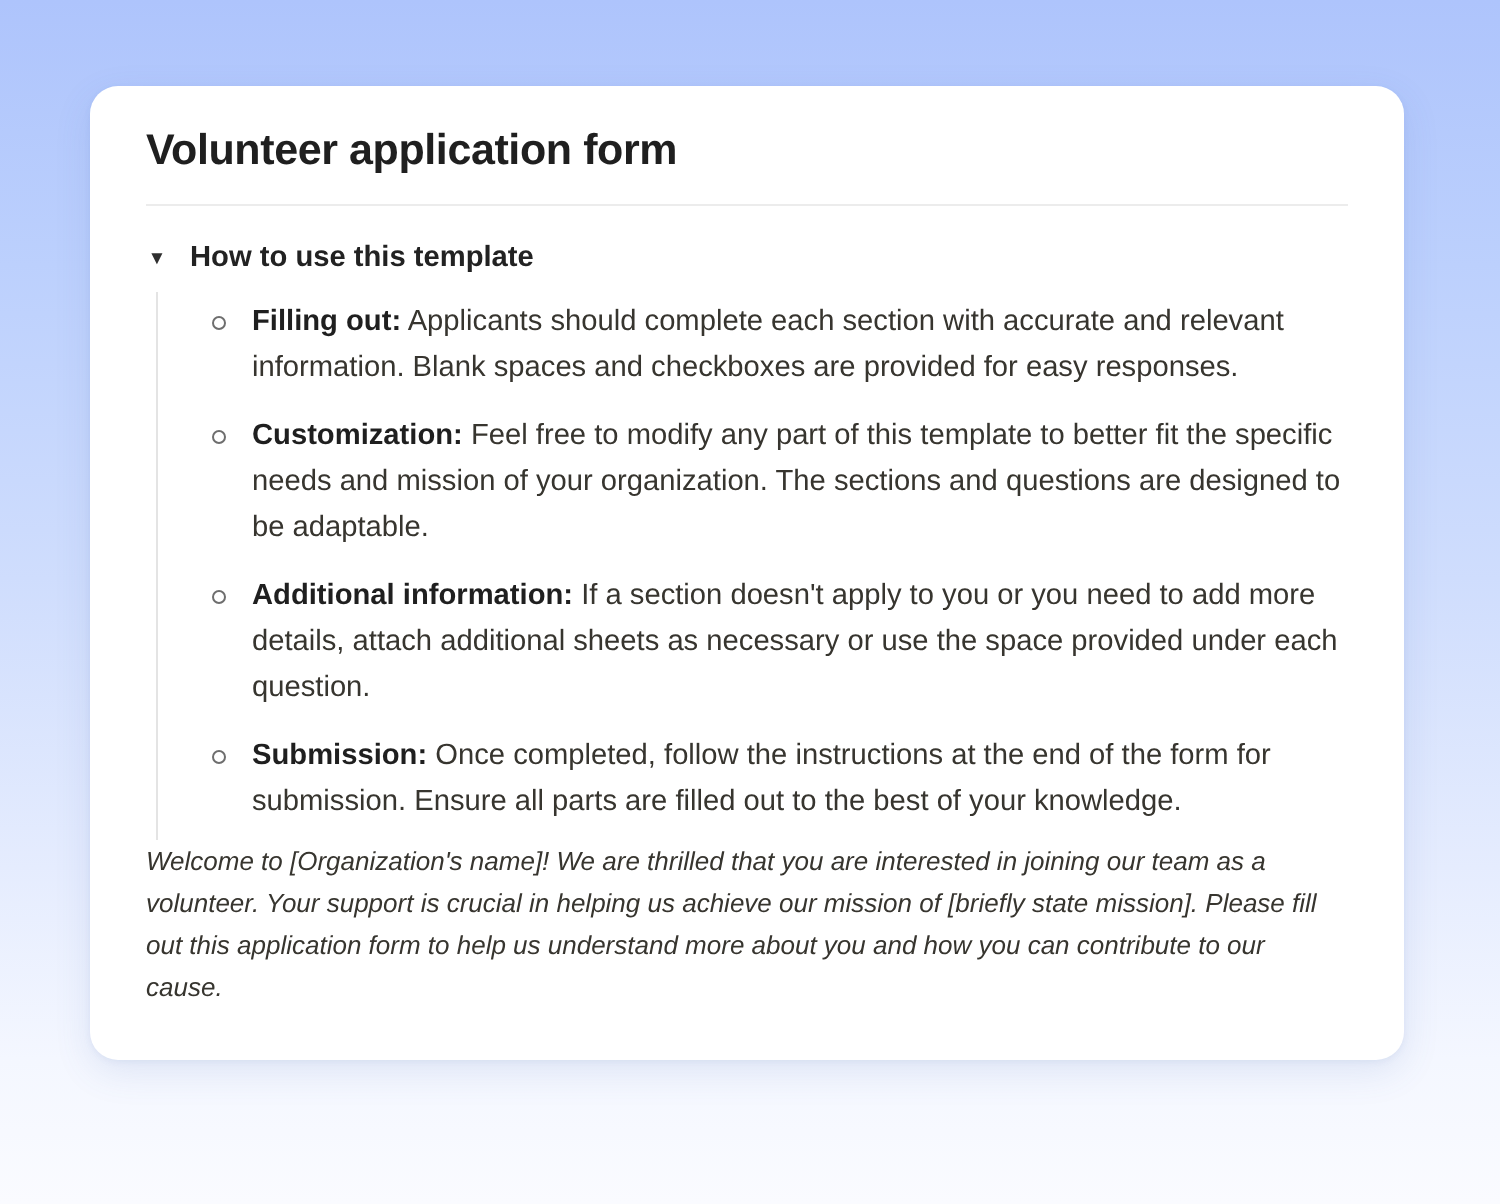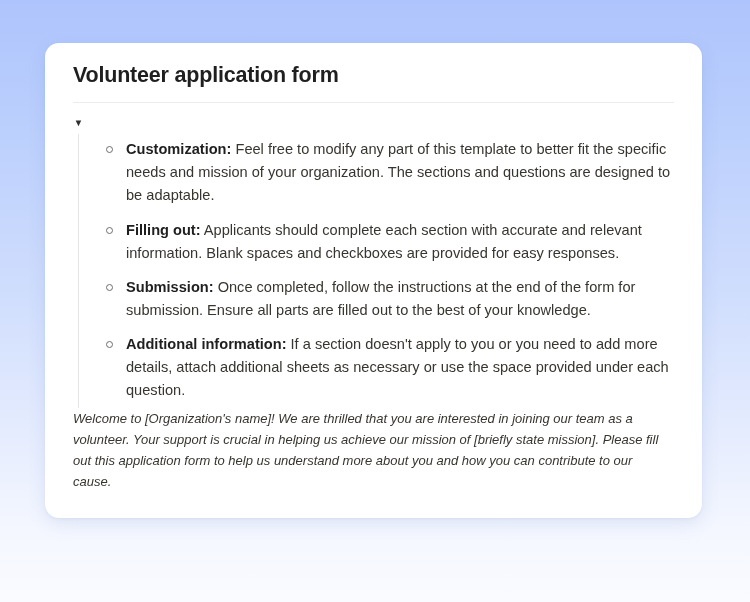--- a/index.html
+++ b/index.html
@@ -137,35 +137,36 @@
 <div class="page">
 
   <div class="card">
 
     <h1 class="doc-title">Volunteer application form</h1>
 
     <div class="title-divider"></div>
 
     <div class="toggle-head">
       <span class="toggle-caret">▼</span>
+      <span class="toggle-title">How to use this template</span>
     </div>
 
     <div class="toggle-body">
       <ul class="bullets">
         <li>
+          <span class="lead">Filling out:</span><span> Applicants should complete each section with accurate and relevant information. Blank spaces and checkboxes are provided for easy responses.</span>
+        </li>
+        <li>
           <span class="lead">Customization:</span><span> Feel free to modify any part of this template to better fit the specific needs and mission of your organization. The sections and questions are designed to be adaptable.</span>
         </li>
         <li>
-          <span class="lead">Filling out:</span><span> Applicants should complete each section with accurate and relevant information. Blank spaces and checkboxes are provided for easy responses.</span>
+          <span class="lead">Additional information:</span><span> If a section doesn't apply to you or you need to add more details, attach additional sheets as necessary or use the space provided under each question.</span>
         </li>
         <li>
           <span class="lead">Submission:</span><span> Once completed, follow the instructions at the end of the form for submission. Ensure all parts are filled out to the best of your knowledge.</span>
-        </li>
-        <li>
-          <span class="lead">Additional information:</span><span> If a section doesn't apply to you or you need to add more details, attach additional sheets as necessary or use the space provided under each question.</span>
         </li>
       </ul>
     </div>
 
 
     <p class="welcome">Welcome to [Organization's name]! We are thrilled that you are interested in joining our team as a volunteer. Your support is crucial in helping us achieve our mission of [briefly state mission]. Please fill out this application form to help us understand more about you and how you can contribute to our cause.</p>
   </div>
 
 </div>
 

